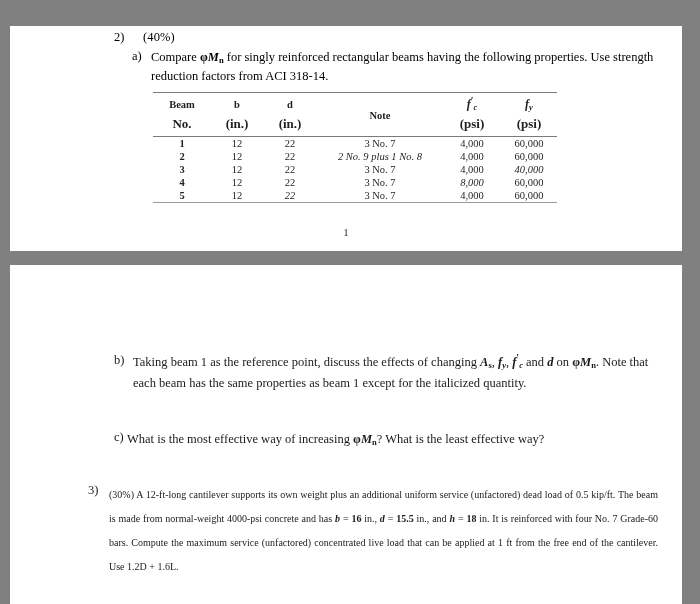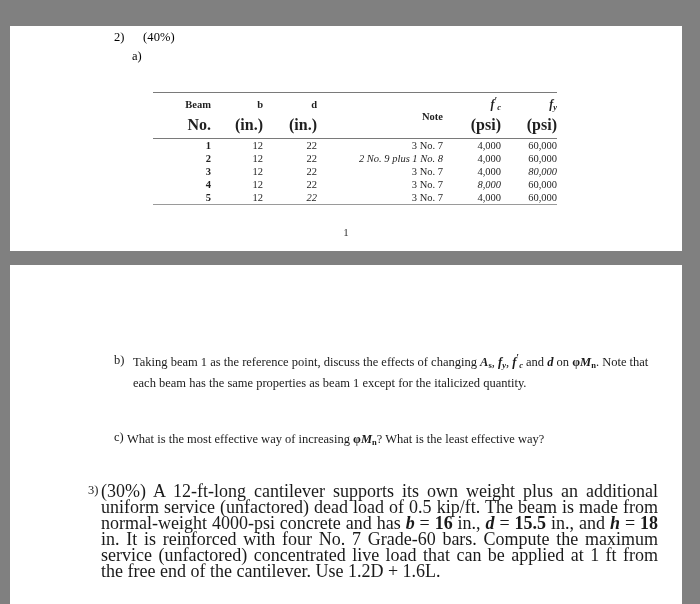--- a/index.html
+++ b/index.html
@@ -85,42 +85,42 @@
     position: absolute;
     left: 143px;
     top: 66px;
     width: 404px;
     border-collapse: collapse;
     font-size: 10.5px;
     color: #1f1f1f;
   }
   .beam-table td, .beam-table th {
     padding: 0;
-    text-align: right;
+    text-align: center;
     font-weight: normal;
   }
   .rule-top td {
     border-top: 1.6px solid #7a7a7a;
   }
   .rule-mid td {
     border-top: 1.3px solid #7a7a7a;
   }
   .rule-bot td {
     border-bottom: 1.4px solid #9a9a9a;
   }
   .hdr-row-1 td {
     font-weight: bold;
     font-size: 10.5px;
     padding-top: 4px;
     padding-bottom: 3px;
     height: 15px;
   }
   .hdr-row-2 td {
     font-weight: bold;
-    font-size: 16px;
+    font-size: 13px;
     padding-top: 1px;
     padding-bottom: 4px;
     height: 15px;
   }
   .data-row td {
     font-size: 10.5px;
     height: 13px;
     line-height: 13px;
     padding: 0;
   }
@@ -167,39 +167,42 @@
   .p2-c .txt { margin-left: 13px; font-size: 12.5px; line-height: 19.5px; }
 
   .p3 {
     position: absolute;
     left: 78px;
     top: 218px;
     width: 570px;
   }
   .p3 .lbl { position: absolute; left: 0; top: 0; font-size: 12.5px; }
   .p3 .txt {
-    margin-left: 13px;
-    font-size: 18px;
-    line-height: 16px;
+    margin-left: 21px;
+    font-size: 10px;
+    line-height: 24px;
     text-align: justify;
   }
 </style>
 </head>
 <body>
 
 <div class="page page-one">
 
   <div class="p2-head">
     <span>2)</span>
     <span style="display:inline-block;width:12px"></span>
     <span>(40%)</span>
   </div>
 
   <div class="p2-a-label">a)</div>
 
+  <div class="p2-a-text">
+    <span>Compare </span><b class="phi">φ</b><span class="bi">M</span><sub class="bold">n</sub><span> for singly reinforced rectangular beams having the following properties. Use strength reduction factors from ACI 318-14.</span>
+  </div>
 
   <table class="beam-table">
     <colgroup>
       <col class="col-beam">
         <col class="col-b">
         <col class="col-d">
       <col class="col-bars">
         <col class="col-fc">
         <col class="col-fy">
     </colgroup>
@@ -235,21 +238,21 @@
         <td class="ital">2 No. 9 plus 1 No. 8</td>
         <td>4,000</td>
         <td>60,000</td>
       </tr>
       <tr class="data-row">
         <td class="beamno">3</td>
         <td>12</td>
         <td>22</td>
         <td>3 No. 7</td>
         <td>4,000</td>
-        <td class="ital">80,000</td>
+        <td class="ital">40,000</td>
       </tr>
       <tr class="data-row">
         <td class="beamno">4</td>
         <td>12</td>
         <td>22</td>
         <td>3 No. 7</td>
         <td class="ital">8,000</td>
         <td>60,000</td>
       </tr>
       <tr class="data-row rule-bot">

